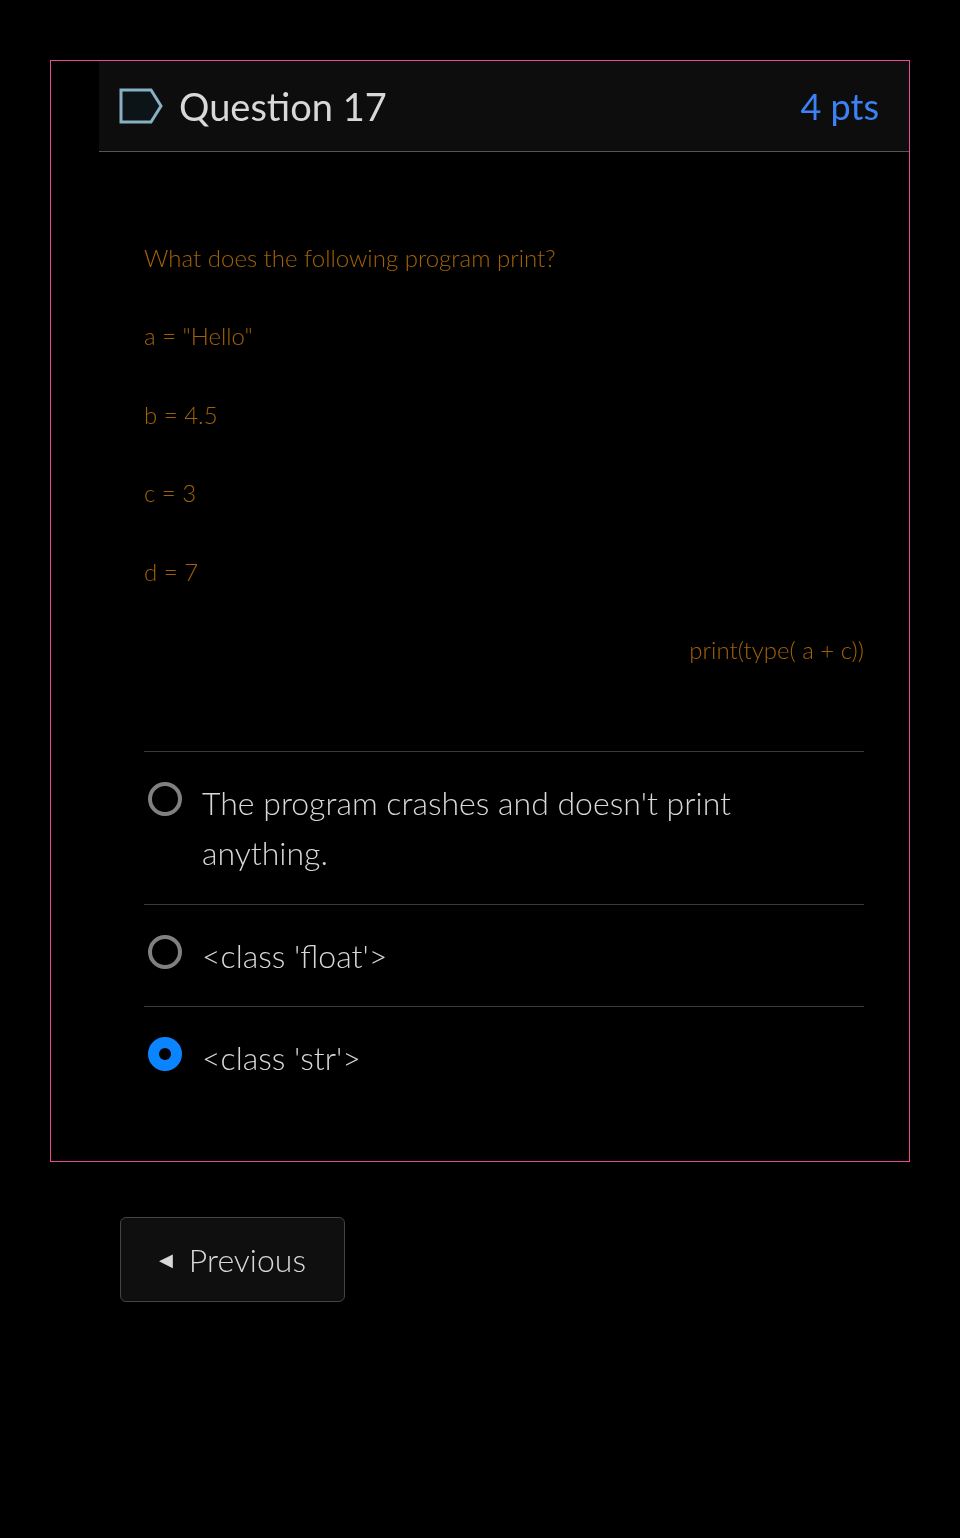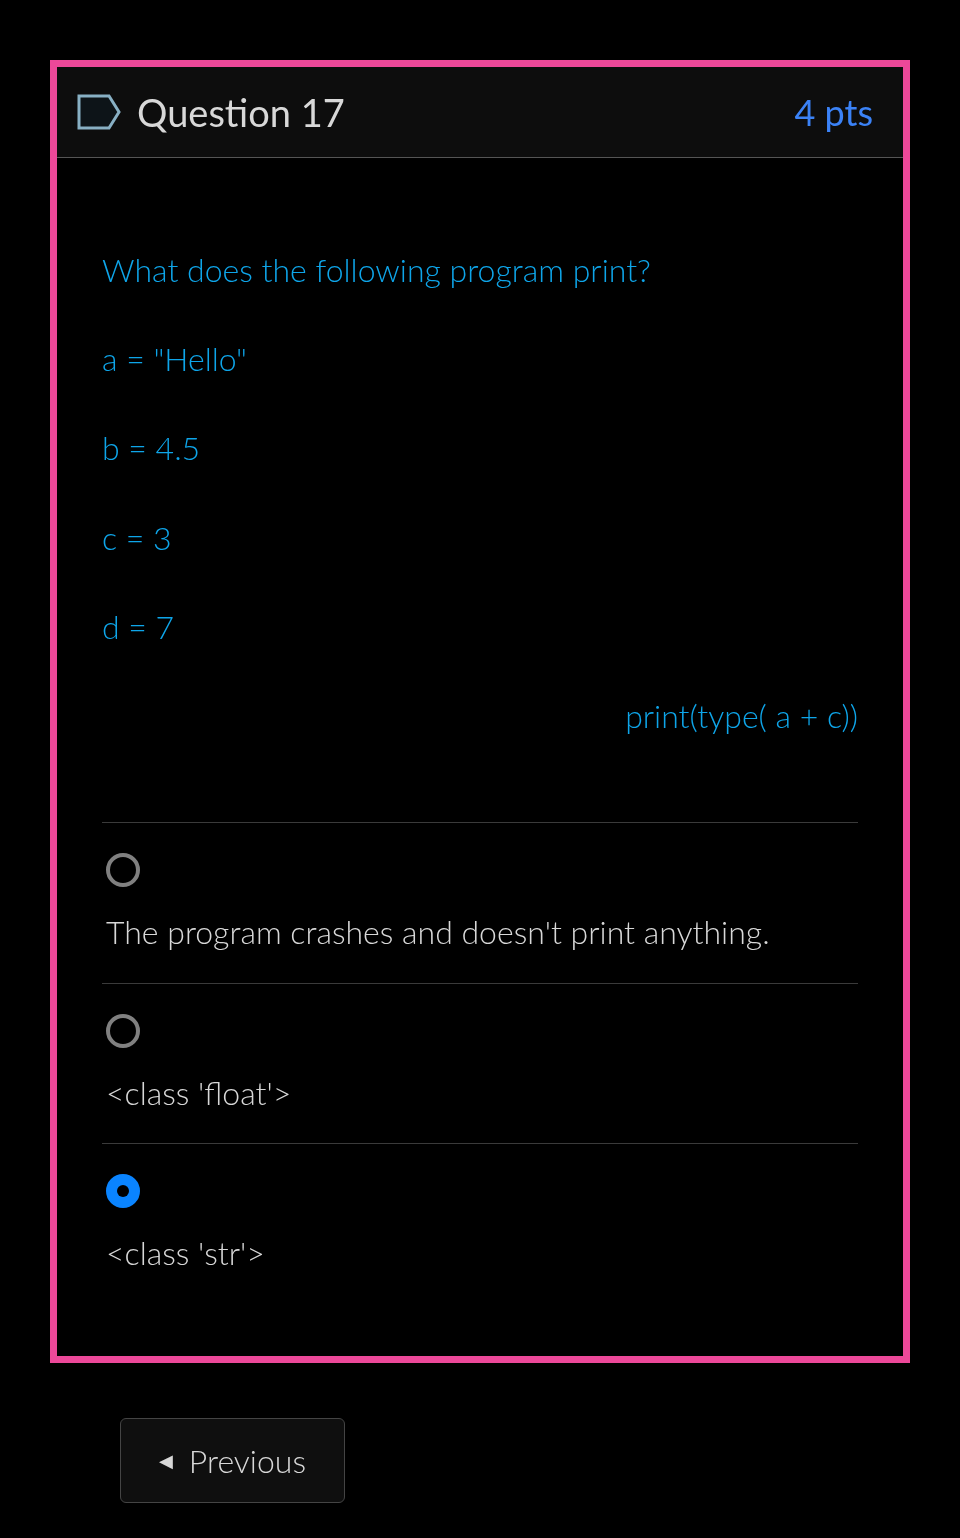--- a/index.html
+++ b/index.html
@@ -9,22 +9,23 @@
     }
     body {
       background: #000000;
       font-family: 'Lato', 'Helvetica Neue', Helvetica, Arial, sans-serif;
       color: #d8d8d8;
       width: 960px;
       min-height: 1538px;
       padding: 60px 50px 50px 50px;
     }
     .question-card {
-      border: 7px solid #ec4899;
+      border: 1px solid #ec4899;
       background: #000;
+      padding-left: 48px;
     }
     .question-header {
       display: flex;
       align-items: center;
       justify-content: space-between;
       background: #0d0d0d;
       border-bottom: 1px solid #555;
       padding: 22px 30px 22px 18px;
     }
     .header-left {
@@ -44,41 +45,40 @@
     }
     .points {
       font-size: 36px;
       font-weight: 400;
       color: #3b82f6;
     }
     .question-body {
       padding: 90px 45px 70px 45px;
     }
     .prompt-line {
-      font-size: 32px;
+      font-size: 24px;
       font-weight: 300;
-      color: #0ea5e9;
+      color: #a16207;
       margin-bottom: 46px;
       line-height: 1.35;
     }
     .prompt-line.last {
       margin-bottom: 0;
       text-align: right;
     }
     .answers {
       margin-top: 85px;
     }
     .answer-row {
       display: flex;
       align-items: flex-start;
       gap: 20px;
       padding: 26px 4px;
       border-top: 1px solid #3a3a3a;
       cursor: pointer;
-      flex-direction: column;
     }
     .answer-row:last-child {
       padding-bottom: 8px;
     }
     .radio-outer {
       flex-shrink: 0;
       width: 34px;
       height: 34px;
       border: 4px solid #808080;
       border-radius: 50%;

